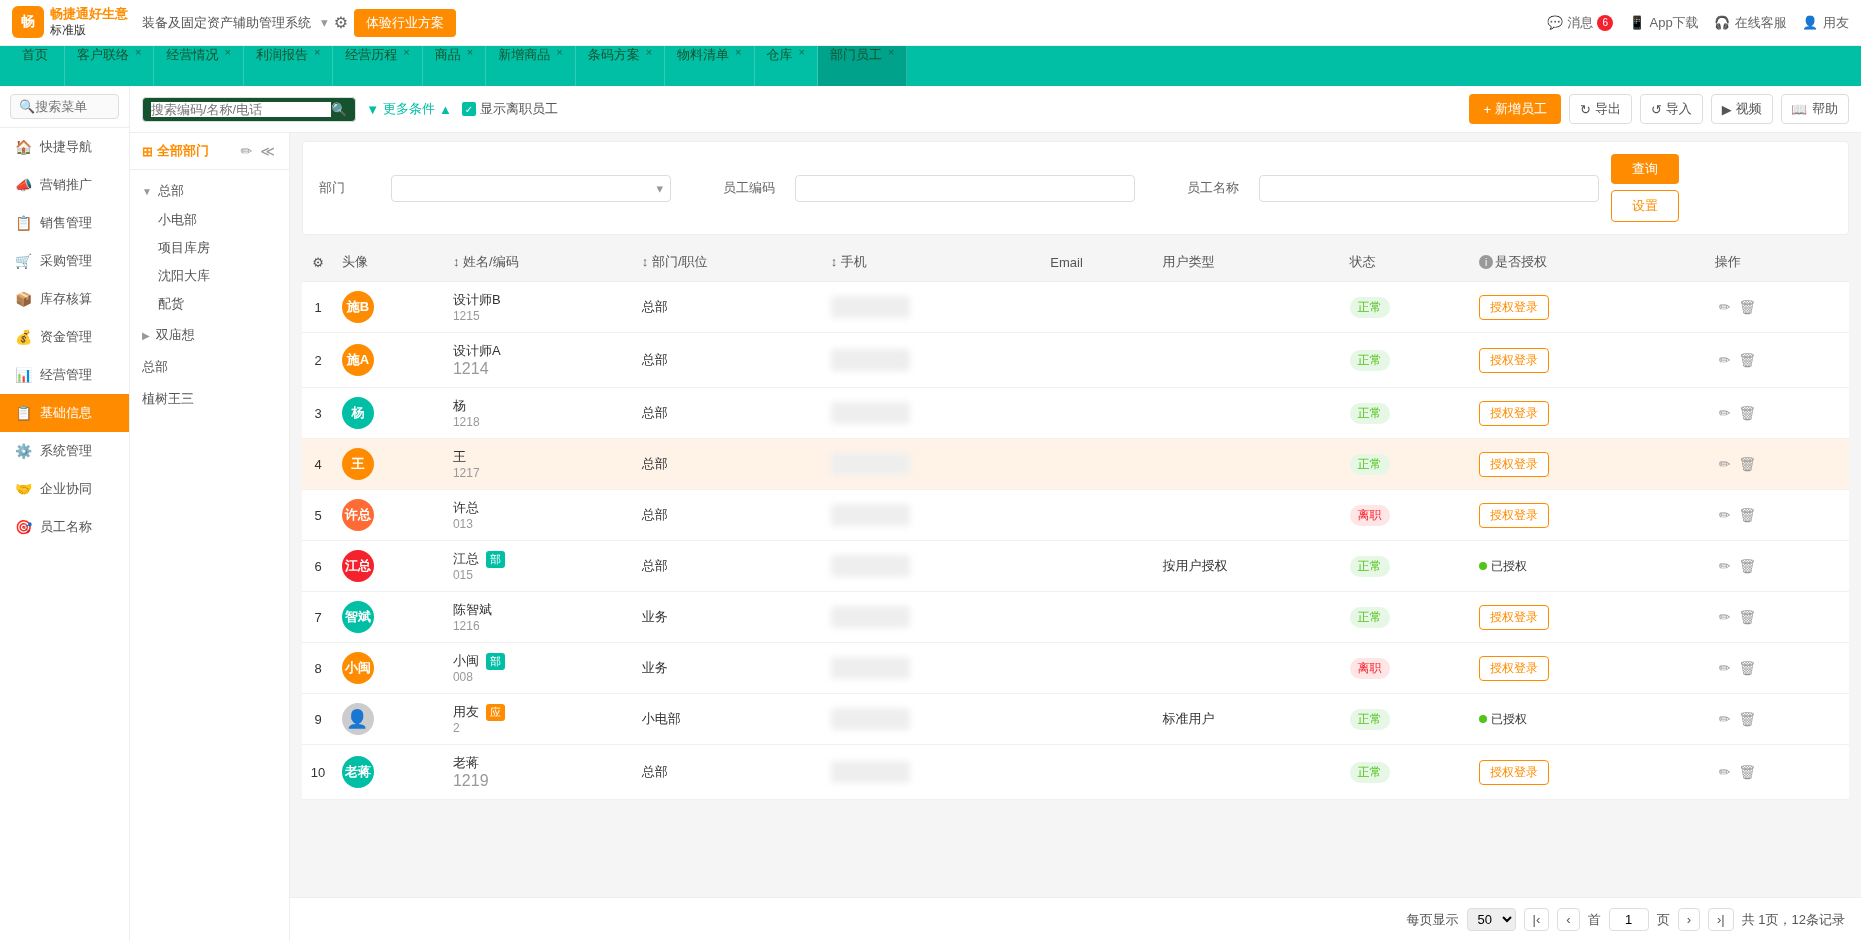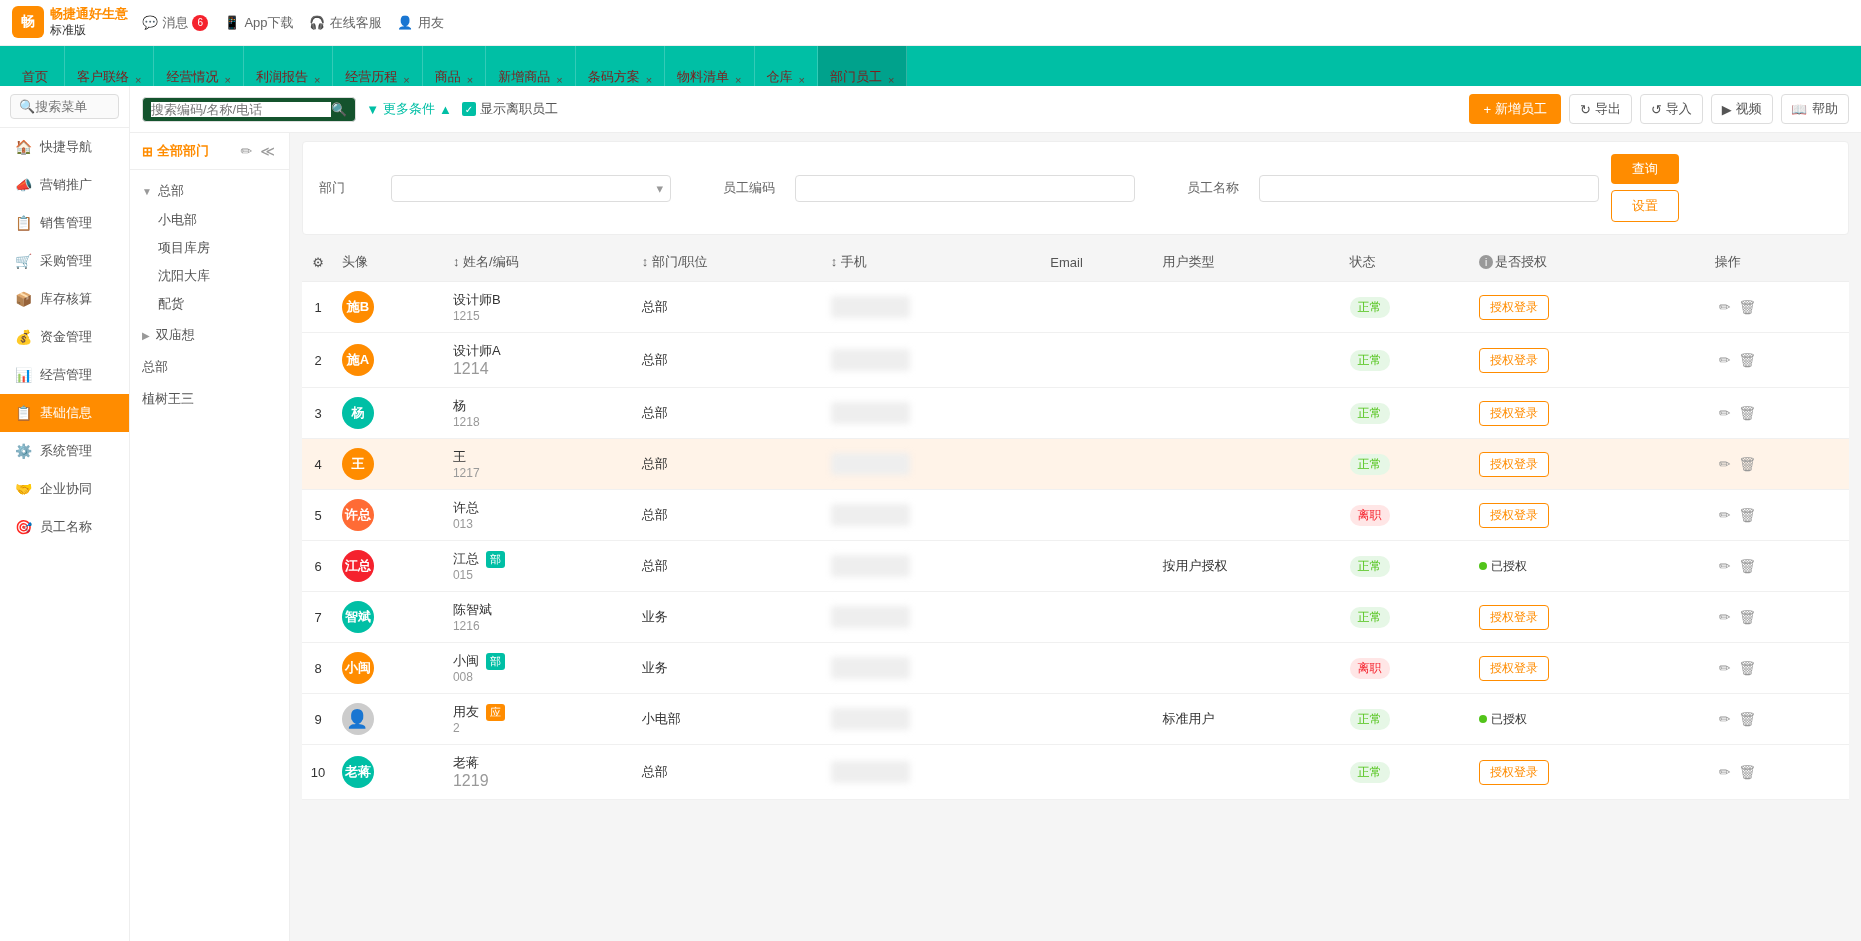--- a/index.html
+++ b/index.html
@@ -15,21 +15,21 @@
     .system-title-text { margin-right: 4px; }
     .top-right { display: flex; align-items: center; gap: 16px; color: #666; font-size: 13px; }
     .top-right-item { display: flex; align-items: center; gap: 4px; cursor: pointer; }
     .badge { background: #f5222d; color: #fff; border-radius: 50%; width: 16px; height: 16px; font-size: 10px; display: flex; align-items: center; justify-content: center; }
     .btn-experience { background: #ff8c00; color: #fff; border: none; border-radius: 4px; padding: 5px 12px; cursor: pointer; font-size: 13px; }
     .gear-btn { background: none; border: none; cursor: pointer; color: #666; font-size: 16px; }
     .arrow-btn { background: none; border: none; cursor: pointer; color: #999; }
 
     
     .nav-tabs { display: flex; align-items: center; background: #00bfa5; height: 40px; padding: 0 6px; overflow: hidden; }
-    .nav-tab { display: flex; align-items: flex-end; gap: 4px; padding: 0 12px; height: 100%; color: #7f1d1d; cursor: pointer; font-size: 13px; border-right: 1px solid rgba(255,255,255,0.2); white-space: nowrap; }
+    .nav-tab { display: flex; align-items: flex-start; gap: 4px; padding: 0 12px; height: 100%; color: #14532d; cursor: pointer; font-size: 13px; border-right: 1px solid rgba(255,255,255,0.2); white-space: nowrap; }
     .nav-tab:first-child { padding: 0 16px; }
     .nav-tab.active { background: rgba(0,0,0,0.15); }
     .nav-tab .close-x { font-size: 11px; opacity: 0.8; margin-left: 2px; }
 
     
     .main-layout { display: flex; height: calc(100vh - 86px); }
 
     
     .sidebar { width: 130px; background: #fff; border-right: 1px solid #eee; overflow-y: auto; flex-shrink: 0; }
     .sidebar-item { display: flex; align-items: center; gap: 8px; padding: 10px 16px; cursor: pointer; color: #555; font-size: 13px; }
@@ -112,20 +112,26 @@
 </head>
 <body>
 
 <div class="top-bar">
   <div class="logo-area">
     <div class="logo-icon">畅</div>
     <div class="logo-text">
       <div class="main">畅捷通好生意</div>
       <div>标准版</div>
     </div>
+  </div>
+  <div class="system-title">
+    <span class="system-title-text">装备及固定资产辅助管理系统</span>
+    <button class="arrow-btn">▾</button>
+    <button class="gear-btn">⚙</button>
+    <button class="btn-experience">体验行业方案</button>
   </div>
   <div class="top-right">
     <div class="top-right-item">
       <span>💬</span>
       <span>消息</span>
       <span class="badge">6</span>
     </div>
     <div class="top-right-item">
       <span>📱</span>
       <span>App下载</span>
@@ -580,16 +586,28 @@
                   <td></td>
                   <td><span class="status-badge status-normal">正常</span></td>
                   <td><button class="btn-auth">授权登录</button></td>
                   <td></td>
                   <td style="white-space: nowrap;"><button class="op-btn">✏</button><button class="op-btn">🗑</button></td>
                 </tr>
               </tbody>
           </table>
         </div>
 
+        <div class="pagination">
+          <span>每页显示</span>
+          <select style="border:1px solid #ddd;border-radius:4px;padding:2px 6px;font-size:13px;"><option>50</option></select>
+          <button class="page-btn">|‹</button>
+          <button class="page-btn">‹</button>
+          <span>首</span>
+          <input class="page-input" type="text" value="1" style="">
+          <span>页</span>
+          <button class="page-btn">›</button>
+          <button class="page-btn">›|</button>
+          <span>共 1页，12条记录</span>
+        </div>
       </div>
     </div>
   </div>
 </div>
 
 </body></html>

